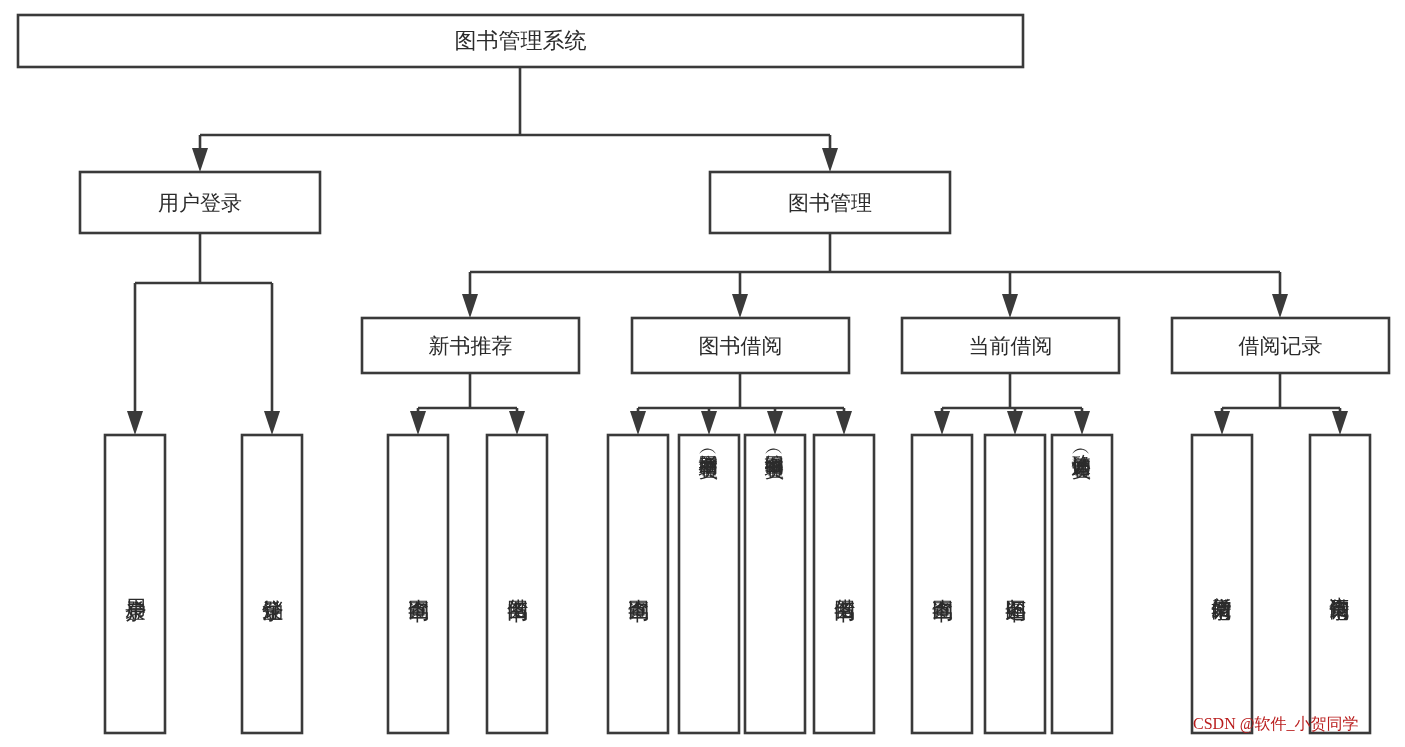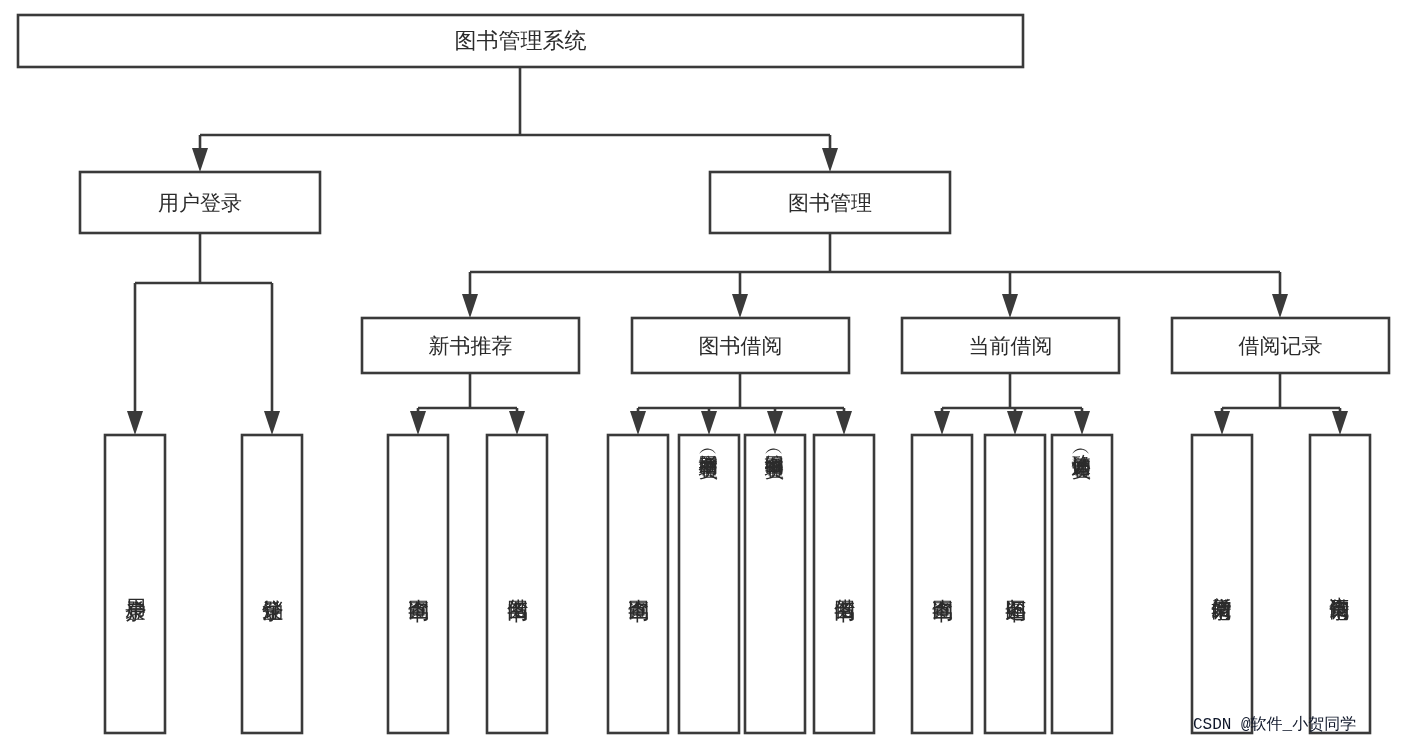--- a/index.html
+++ b/index.html
@@ -64,23 +64,23 @@
     font-size: 21px;
     line-height: 1.30;
     color: #2b2b2b;
     writing-mode: vertical-rl;
     text-orientation: upright;
     white-space: nowrap;
     letter-spacing: 1px;
   }
   .watermark {
     position: absolute;
-    font-family: Liberation Mono, monospace;
+    font-family: Liberation Serif, serif;
     font-size: 16px;
-    color: #0f172a;
+    color: #b91c1c;
     white-space: nowrap;
     pointer-events: none;
   }
 </style>
 </head>
 <body>
 
 <div id="diagram-root">
   <svg class="diagram-canvas" viewBox="0 0 1405 747">
     <g id="connector-layer">

